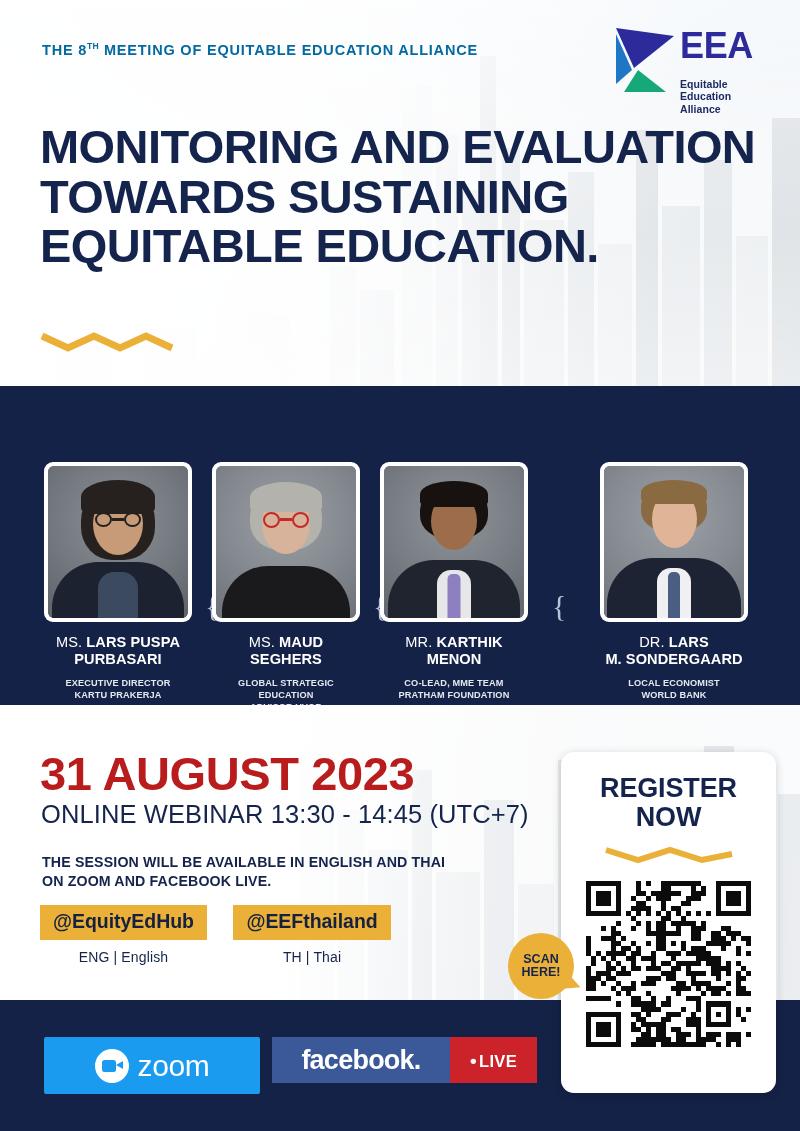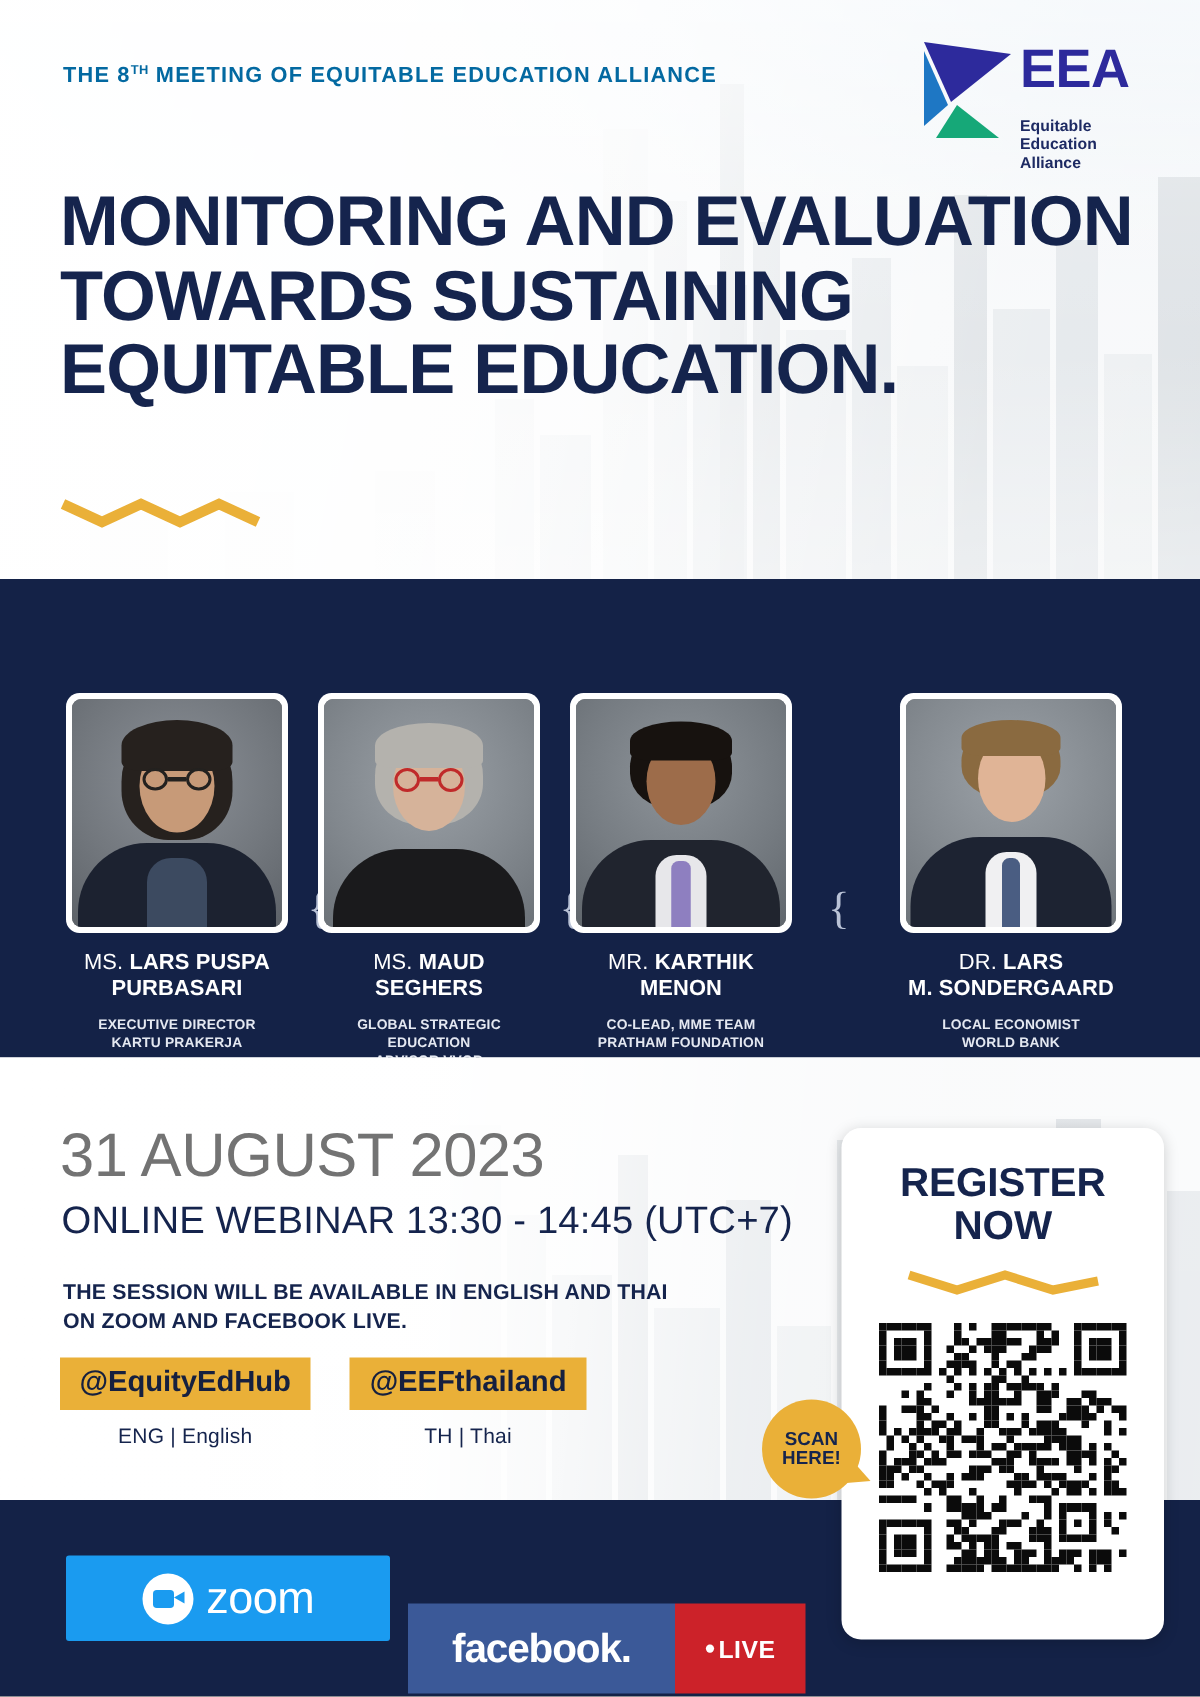--- a/index.html
+++ b/index.html
@@ -149,21 +149,21 @@
       rgba(255,255,255,1) 0%,
       rgba(255,255,255,.99) 34%,
       rgba(255,255,255,.88) 48%,
       rgba(255,255,255,.70) 62%,
       rgba(255,255,255,.60) 78%,
       rgba(255,255,255,.66) 100%);
   }
 
   .date {
     position:absolute; left:40px; top:45px;
-    font-size:41px; font-weight:400; letter-spacing:-.008em; color:#737373;
+    font-size:47px; font-weight:700; letter-spacing:-.008em; color:#b91c1c;
     line-height:1; white-space:nowrap;
   }
   .time {
     position:absolute; left:41px; top:97px;
     font-size:25.5px; font-weight:400; letter-spacing:.004em; color:#15244d;
     line-height:1; white-space:nowrap;
   }
   .avail {
     position:absolute; left:42px; top:148px;
     font-size:14.2px; font-weight:600; line-height:1.32; color:#15244d;
@@ -246,21 +246,21 @@
     content:""; position:absolute; left:21px; top:12.5px; width:0; height:0;
     border-right:7px solid #1a9bf0;
     border-top:4.5px solid transparent;
     border-bottom:4.5px solid transparent;
   }
   .zoom-word {
     color:#ffffff; font-size:30px; font-weight:400; letter-spacing:-.012em;
     line-height:1;
   }
   .fblive {
-    position:absolute; left:272px; top:1069px; height:60px; display:flex; z-index:3;
+    position:absolute; left:272px; top:1037px; height:46px; display:flex; z-index:3;
   }
   .fb-blue {
     width:178px; background:#3b5998; display:flex; align-items:center; justify-content:center;
   }
   .fb-word {
     color:#ffffff; font-size:27px; font-weight:800; letter-spacing:-.028em; line-height:1;
   }
   .fb-red {
     width:87px; background:#cc2229; display:flex; align-items:center; justify-content:center;
   }

